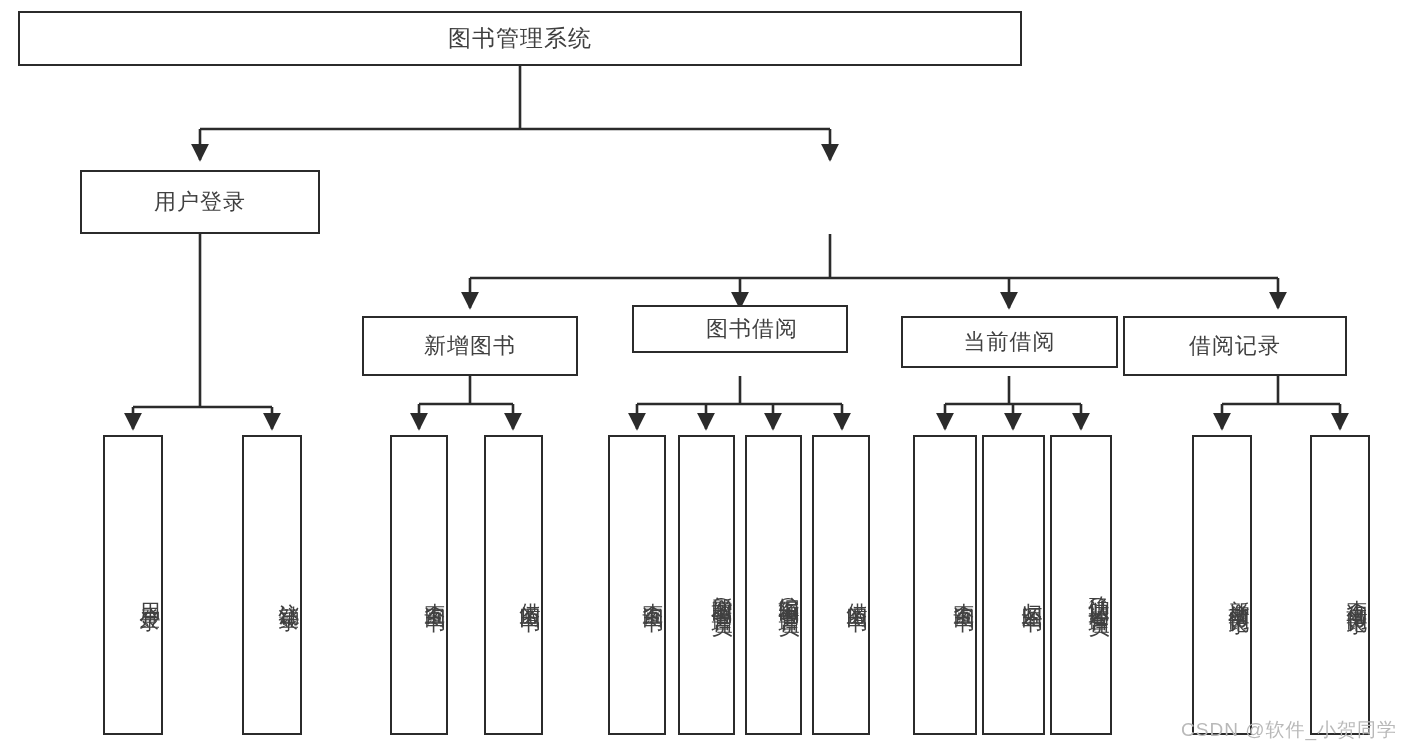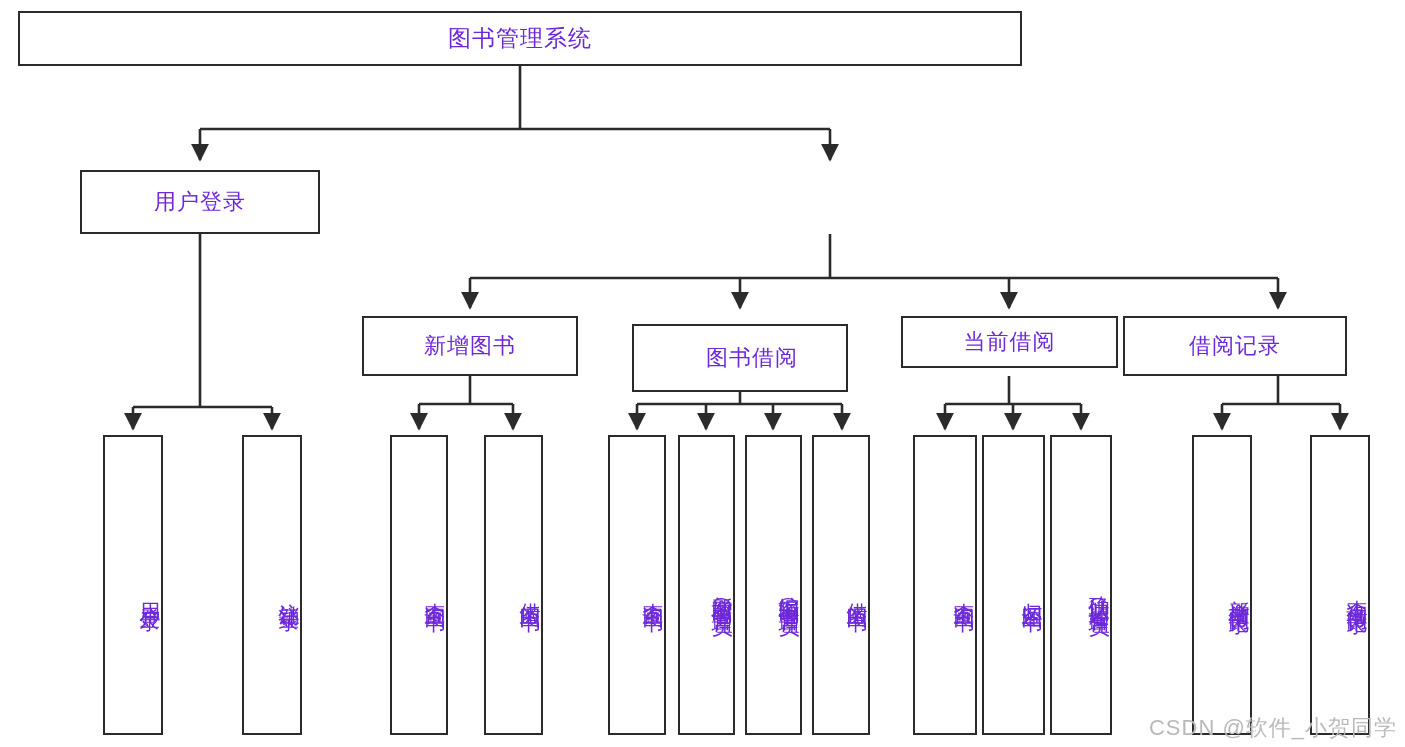--- a/index.html
+++ b/index.html
@@ -14,21 +14,21 @@
   .edges{position:absolute;left:0;top:0;width:1405px;height:747px;pointer-events:none;}
 
   .node{
     position:absolute;
     box-sizing:border-box;
     background:#ffffff;
     border:2px solid #2b2b2b;
     display:flex;
     align-items:center;
     justify-content:center;
-    color:#6d28d9;
+    color:#404040;
     text-align:center;
   }
   .node.horiz{
     font-size:22px;
     letter-spacing:1px;
   }
   .node.root{font-size:23px;}
   .node.vert{
     writing-mode:vertical-rl;
     text-orientation:upright;
@@ -41,21 +41,21 @@
   .node.vert .vtext{
     writing-mode:vertical-rl;
     text-orientation:upright;
     line-height:1.05;
     white-space:nowrap;
   }
   .watermark{
     position:absolute;
     right:8px;
     bottom:4px;
-    font-size:22px;
+    font-size:19px;
     color:#b9b9b9;
     letter-spacing:1px;
     white-space:nowrap;
     font-family:"Liberation Sans","DejaVu Sans",sans-serif;
     text-align:right;
   }
 </style>
 </head>
 <body>
 
@@ -115,21 +115,21 @@
     <span>图书管理系统</span>
   </div>
 
   <div class="node horiz" style="left:80px;top:170px;width:240px;height:64px;">
     <span>用户登录</span>
   </div>
 
   <div class="node horiz" style="left:362px;top:316px;width:216px;height:60px;">
     <span>新增图书</span>
   </div>
-  <div class="node horiz" style="left:632px;top:324px;width:216px;height:68px;padding-left:24px;">
+  <div class="node horiz" style="left:632px;top:305px;width:216px;height:48px;padding-left:24px;">
     <span>图书借阅</span>
   </div>
   <div class="node horiz" style="left:901px;top:316px;width:217px;height:52px;">
     <span>当前借阅</span>
   </div>
   <div class="node horiz" style="left:1123px;top:316px;width:224px;height:60px;">
     <span>借阅记录</span>
   </div>
 
   <div class="node vert" style="left:103px;top:435px;width:60px;height:300px;">

